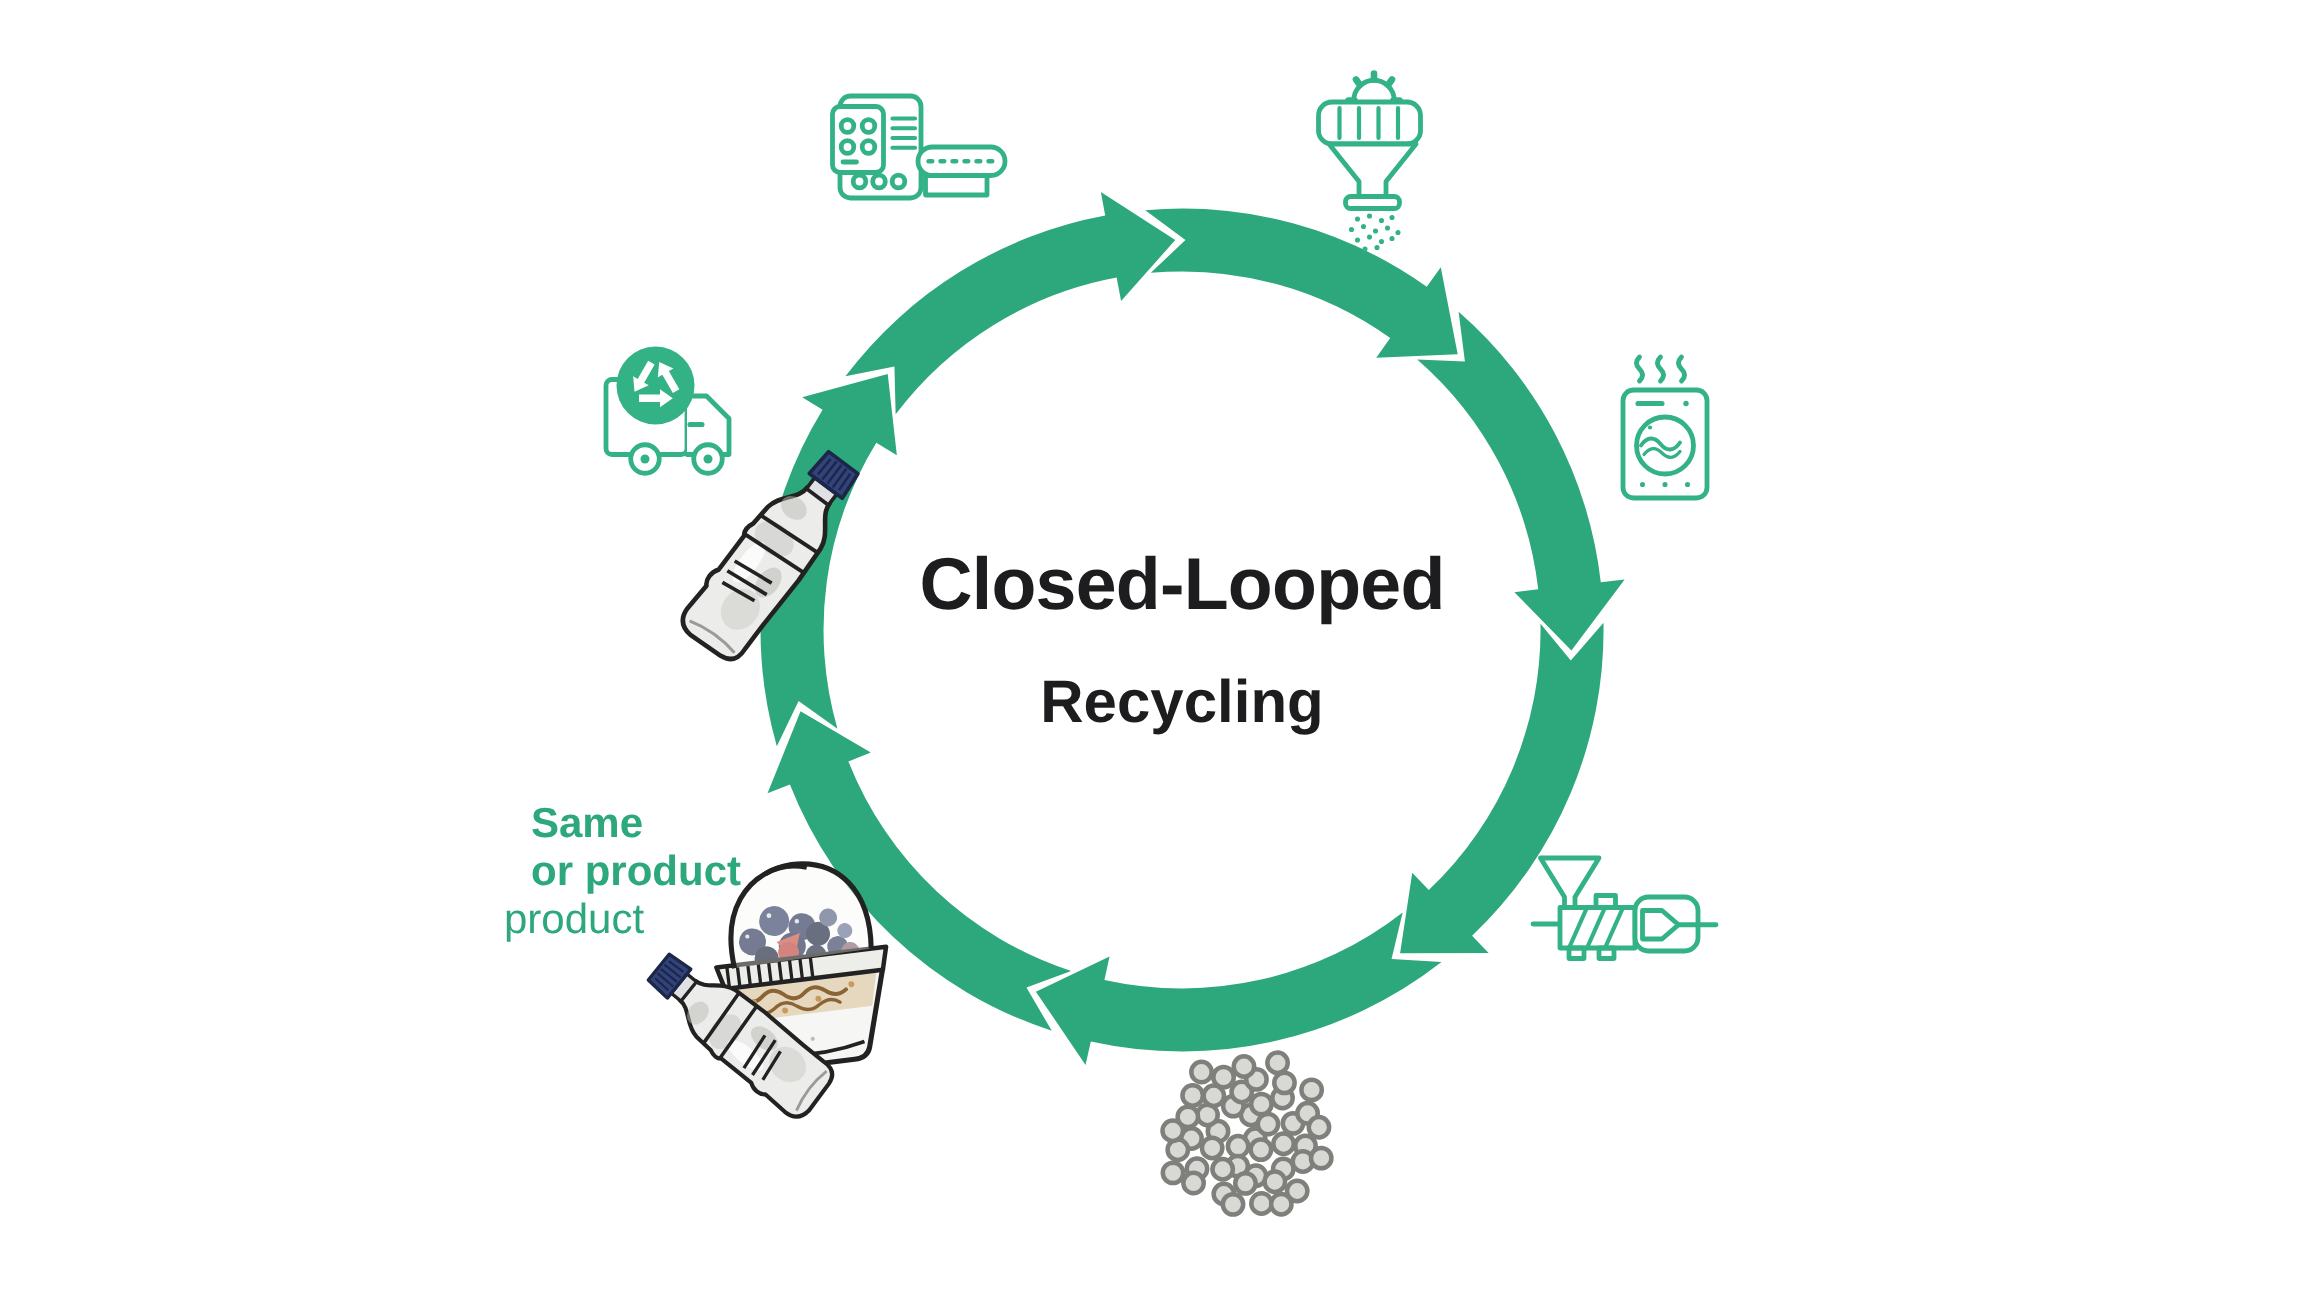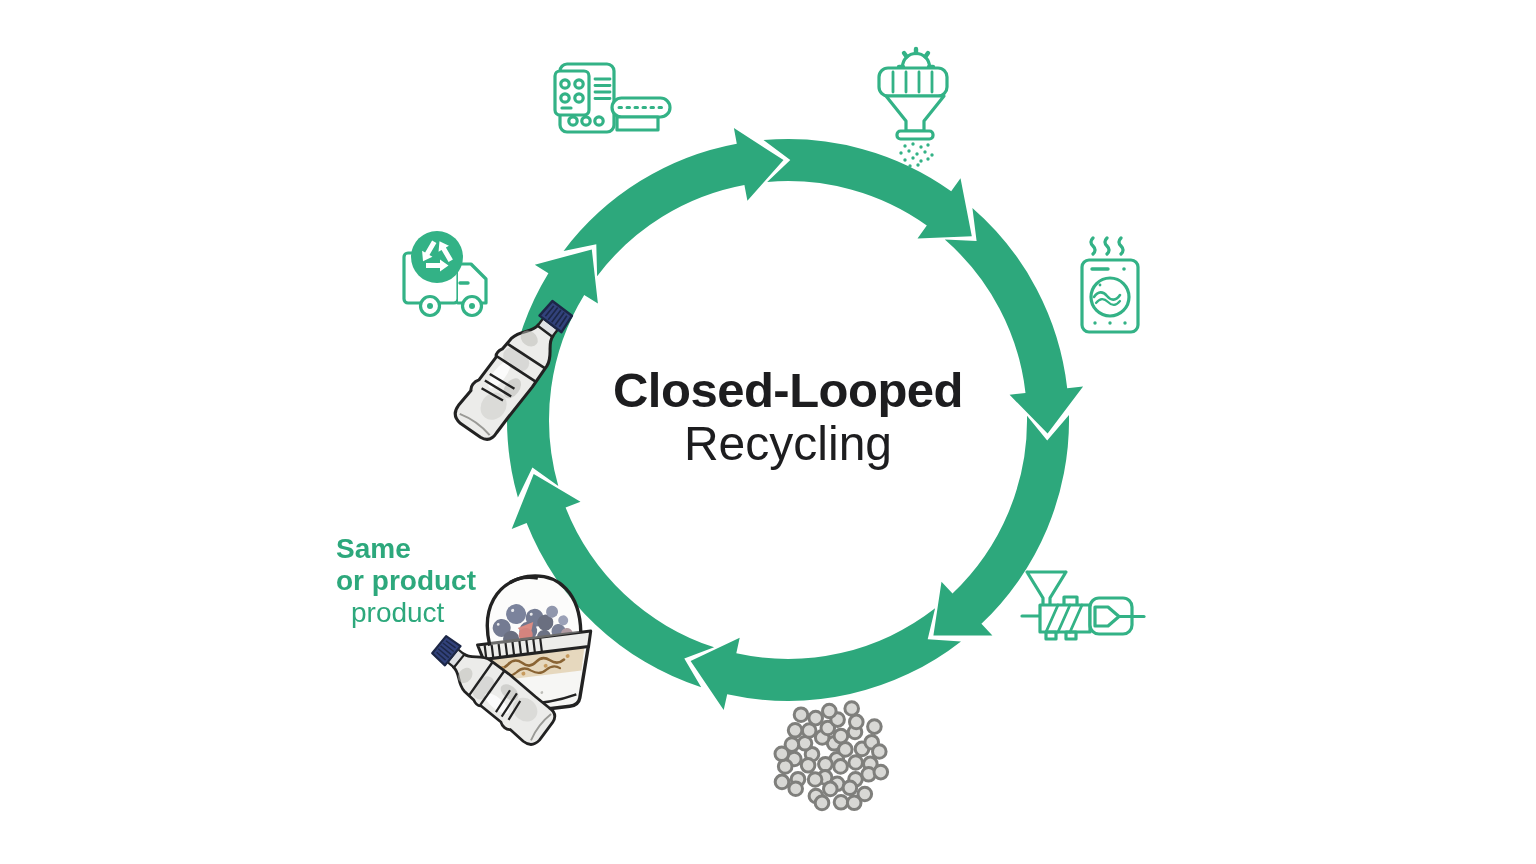--- a/index.html
+++ b/index.html
@@ -12,24 +12,24 @@
   body{width:1536px;height:864px;background:var(--background);overflow:hidden;
        font-family:"Liberation Sans","DejaVu Sans",sans-serif;}
   .stage{position:relative;width:1536px;height:620px;background:var(--background);}
   .stage svg.scene{position:absolute;left:0;top:0;}
   .icon{stroke:var(--icon-green);fill:none;stroke-width:3.2;stroke-linecap:round;stroke-linejoin:round;}
   .icon .fillwhite{fill:#ffffff;}
   .icon .dot{fill:var(--icon-green);stroke:none;}
   .title{position:absolute;left:788px;top:364px;transform:translateX(-50%);
          text-align:center;color:var(--title-ink);white-space:nowrap;}
   .title .t1{font-size:49px;font-weight:bold;line-height:52px;letter-spacing:-0.5px;display:block;}
-  .title .t2{font-size:48px;font-weight:400;line-height:56px;display:block;}
+  .title .t2{font-size:40px;font-weight:700;line-height:56px;display:block;margin-top:24px;}
   .out-label{position:absolute;left:336px;top:533px;color:var(--text-green);line-height:32px;white-space:nowrap;}
-  .out-label .b{font-size:28px;font-weight:bold;display:block;}
-  .out-label .r{font-size:28px;font-weight:400;display:block;margin-left:15px;}
+  .out-label .b{font-size:28px;font-weight:bold;display:block;margin-left:18px;}
+  .out-label .r{font-size:28px;font-weight:400;display:block;}
 </style>
 </head>
 <body>
 
 <div class="stage">
 
 <svg class="scene" width="1536" height="864" viewBox="0 0 1536 864">
   <defs>
     <g id="bottle">
       <path d="M-9,30 C-9,40 -20,44 -22,56 L-23,70 C-25,74 -25,78 -23,80 L-23,108 C-26,112 -26,118 -23,121 L-24,140 Q-24,152 -12,153 L12,152 Q23,151 22,139 L22,120 L23,82 L22,57 C21,45 9,40 9,30 Z" fill="#ECECEA" stroke="var(--sketch-ink)" stroke-width="3" stroke-linejoin="round"></path>

